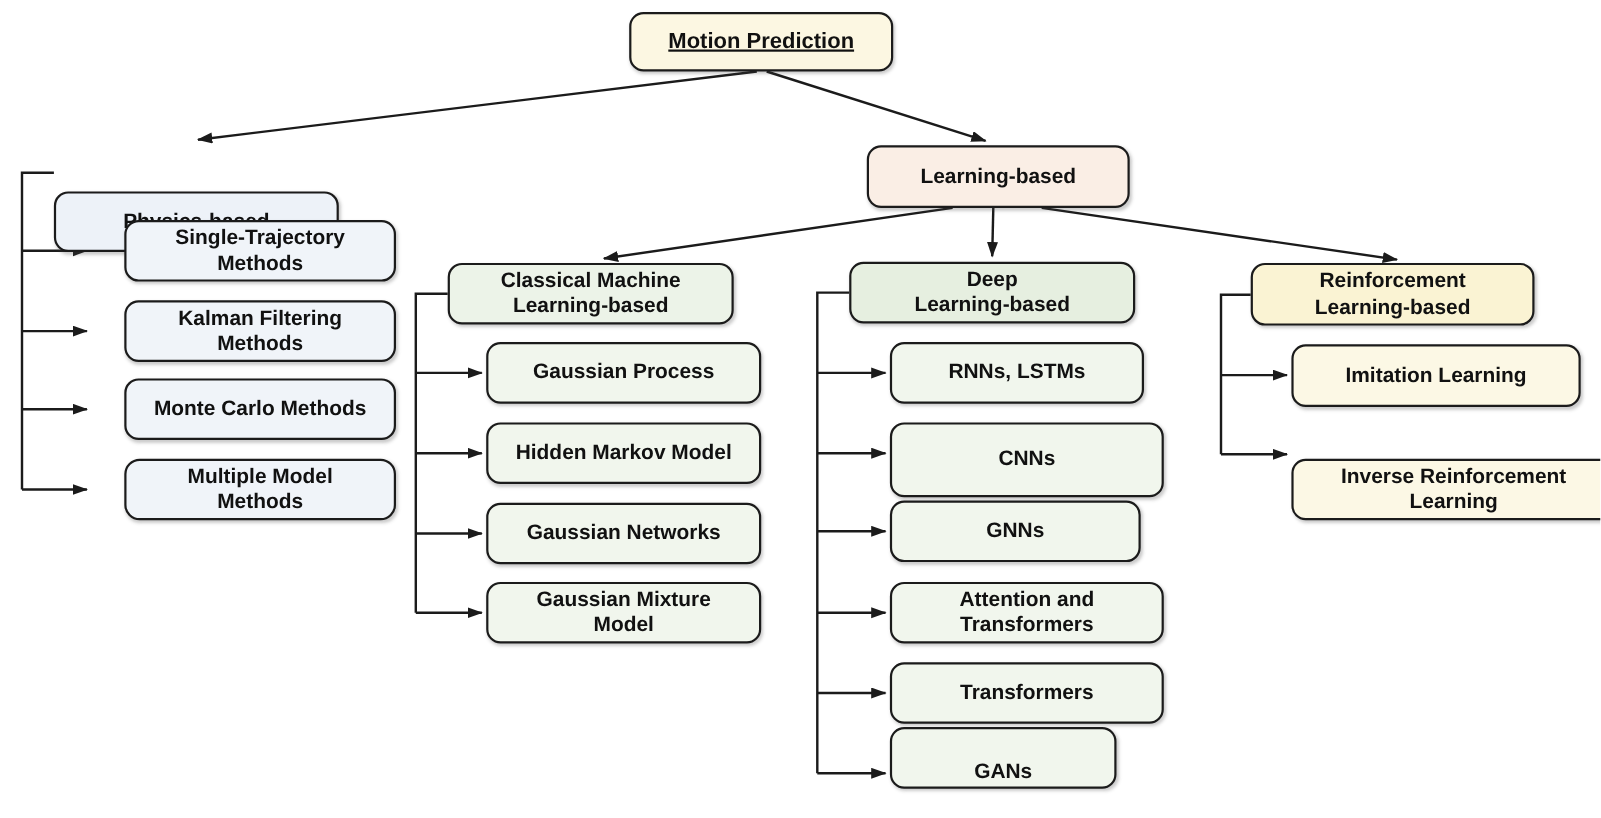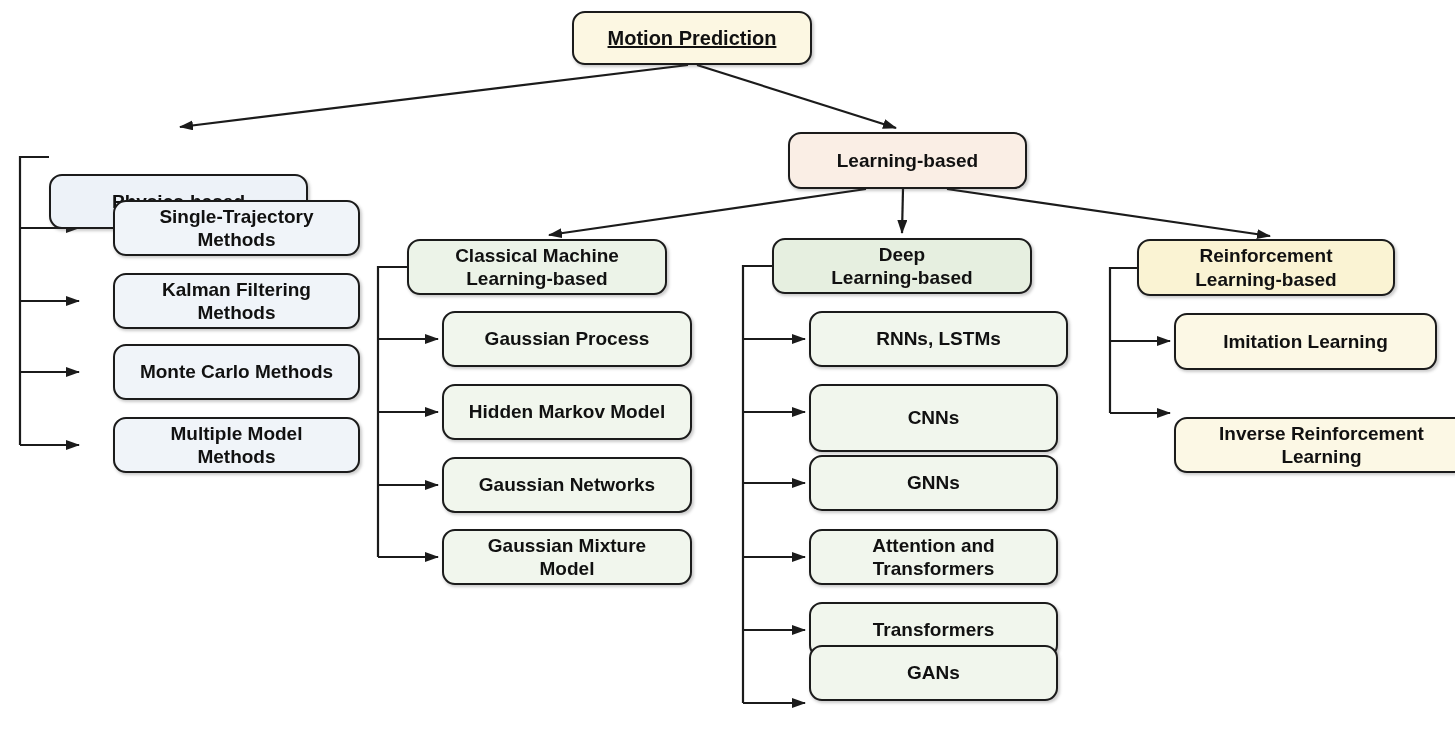--- a/index.html
+++ b/index.html
@@ -127,21 +127,21 @@
     <span class="lbl">Single-Trajectory
 Methods</span>
   </div>
   <div class="node g-physics-child" style="left:83px; top:273px; width:247px; height:56px;">
     <span class="lbl">Kalman Filtering
 Methods</span>
   </div>
   <div class="node g-physics-child" style="left:83px; top:344px; width:247px; height:56px;">
     <span class="lbl">Monte Carlo Methods</span>
   </div>
-  <div class="node g-physics-child" style="left:83px; top:417px; width:247px; height:56px;">
+  <div class="node g-physics-child" style="left:83px; top:417px; width:247px; height:56px;border-radius:14px;">
     <span class="lbl">Multiple Model
 Methods</span>
   </div>
 
   <div class="node g-learning" style="left:788px; top:132px; width:239px; height:57px;">
     <span class="lbl">Learning-based</span>
   </div>
 
   <div class="node g-classical" style="left:407px; top:239px; width:260px; height:56px;">
     <span class="lbl">Classical Machine
@@ -158,37 +158,37 @@
   </div>
   <div class="node g-classical-child" style="left:442px; top:529px; width:250px; height:56px;">
     <span class="lbl">Gaussian Mixture
 Model</span>
   </div>
 
   <div class="node g-deep" style="left:772px; top:238px; width:260px; height:56px;">
     <span class="lbl">Deep
 Learning-based</span>
   </div>
-  <div class="node g-deep-child" style="left:809px; top:311px; width:259px; height:56px;">
+  <div class="node g-deep-child" style="left:809px; top:311px; width:231px; height:56px;">
     <span class="lbl">RNNs, LSTMs</span>
   </div>
   <div class="node g-deep-child" style="left:809px; top:384px; width:249px; height:68px;">
     <span class="lbl">CNNs</span>
   </div>
-  <div class="node g-deep-child" style="left:809px; top:455px; width:249px; height:56px;">
+  <div class="node g-deep-child" style="left:809px; top:455px; width:228px; height:56px;">
     <span class="lbl">GNNs</span>
   </div>
   <div class="node g-deep-child" style="left:809px; top:529px; width:249px; height:56px;">
     <span class="lbl">Attention and
 Transformers</span>
   </div>
   <div class="node g-deep-child" style="left:809px; top:602px; width:249px; height:56px;">
     <span class="lbl">Transformers</span>
   </div>
-  <div class="node g-deep-child" style="left:809px; top:645px; width:249px; height:56px;">
+  <div class="node g-deep-child" style="left:809px; top:661px; width:206px; height:56px;align-items:flex-end;">
     <span class="lbl">GANs</span>
   </div>
 
   <div class="node g-rl" style="left:1137px; top:239px; width:258px; height:57px;">
     <span class="lbl">Reinforcement
 Learning-based</span>
   </div>
   <div class="node g-rl-child" style="left:1174px; top:313px; width:263px; height:57px;">
     <span class="lbl">Imitation Learning</span>
   </div>

